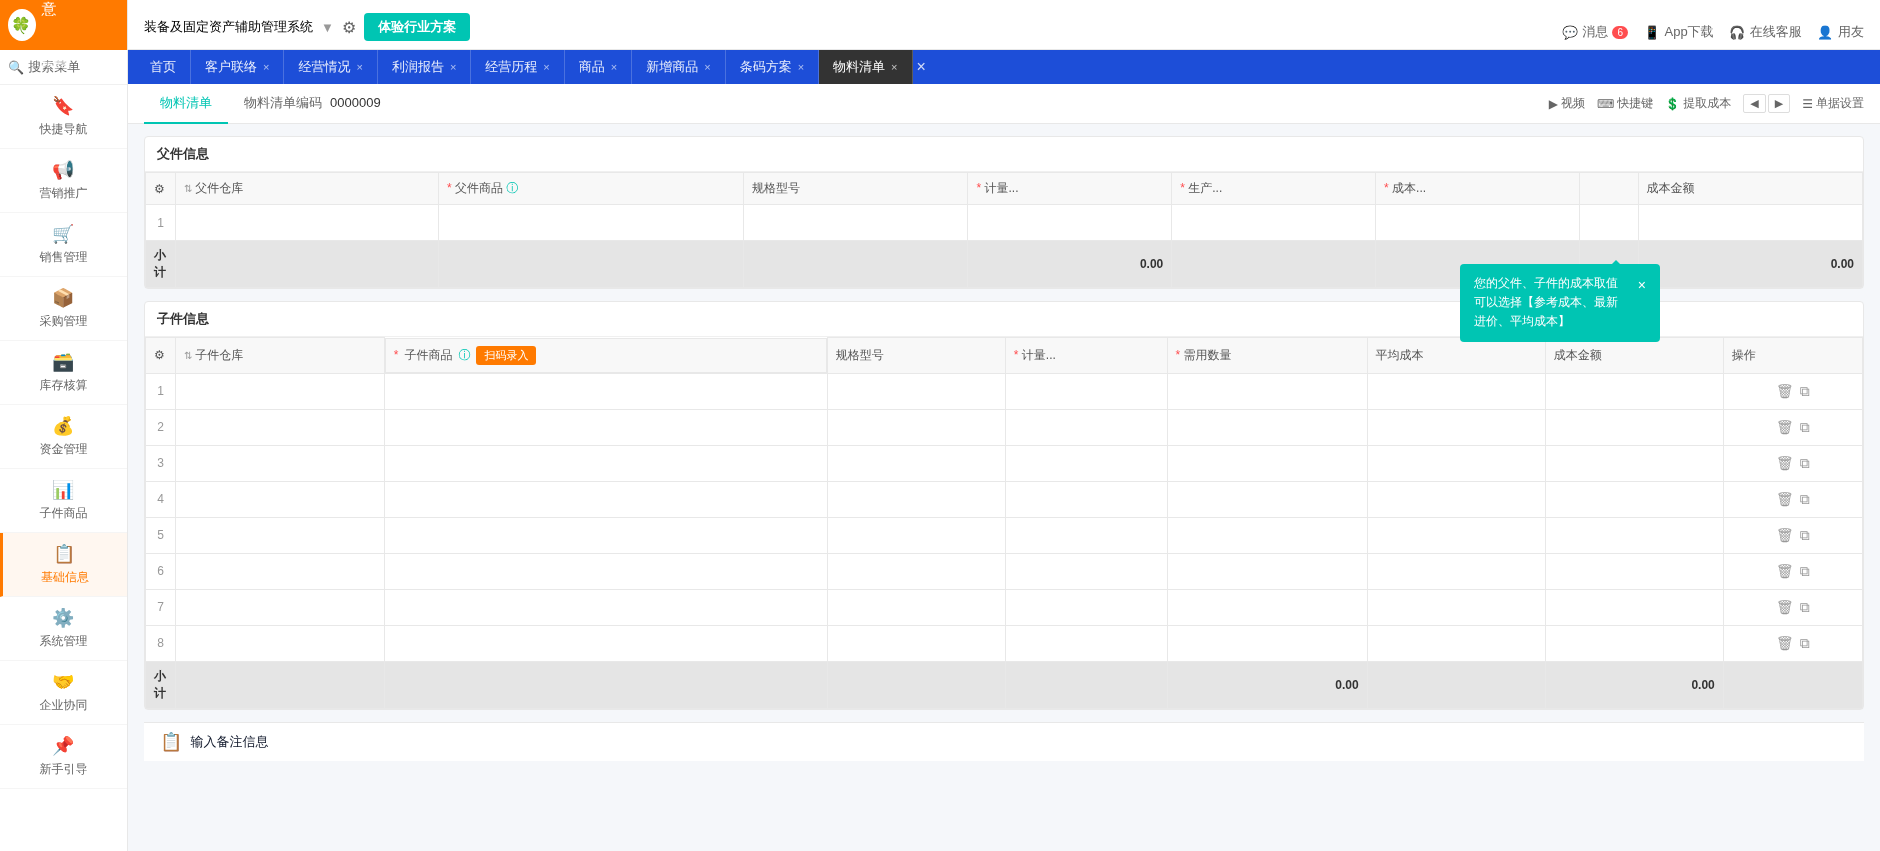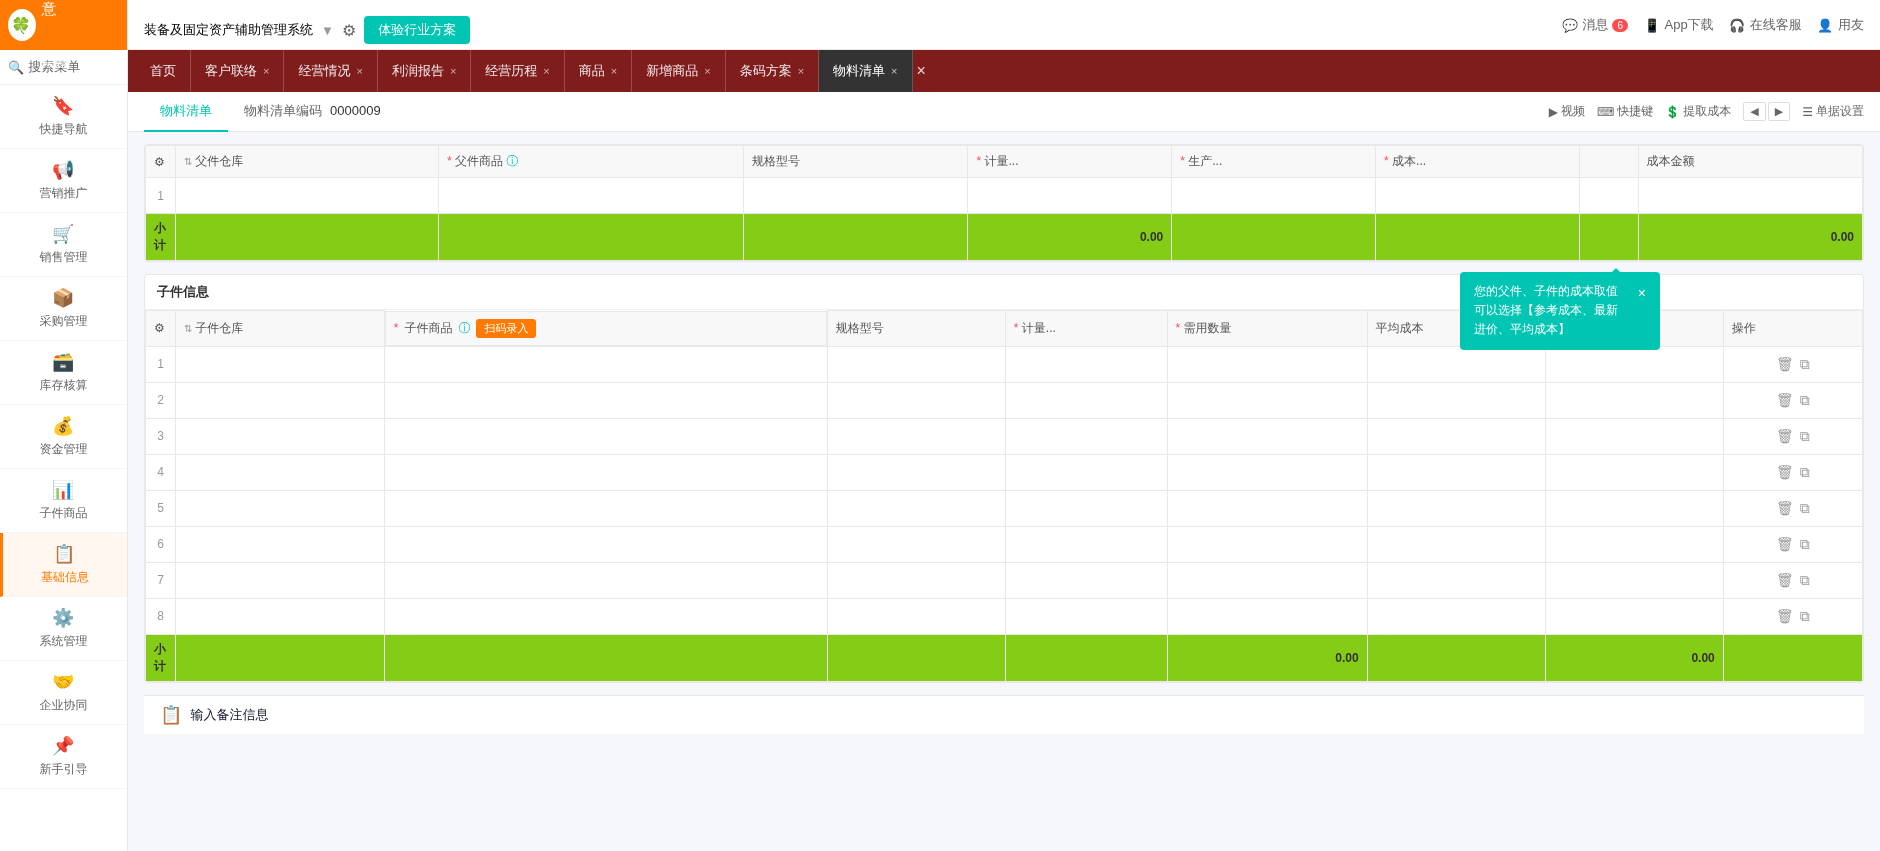--- a/index.html
+++ b/index.html
@@ -61,54 +61,55 @@
     .sidebar-item-icon { font-size: 18px; }
 
     
     .main { flex: 1; display: flex; flex-direction: column; overflow: hidden; }
 
     
     .topbar {
       background: #fff;
       height: 50px;
       display: flex;
-      align-items: flex-start;
+      align-items: flex-end;
       justify-content: space-between;
-      padding: 16px 16px;
+      padding: 8px 16px;
       border-bottom: 1px solid #e8e8e8;
     }
     .topbar-left { display: flex; align-items: center; gap: 8px; }
     .topbar-btn {
       background: #00c5b3;
       color: #fff;
       border: none;
       border-radius: 4px;
       padding: 5px 14px;
       cursor: pointer;
       font-size: 13px;
+      font-weight: bold;
     }
     .topbar-right { display: flex; align-items: center; gap: 16px; color: #666; font-size: 13px; }
     .topbar-right-item { display: flex; align-items: center; gap: 4px; cursor: pointer; }
     .badge {
       background: #ff4d4f;
       color: #fff;
       border-radius: 10px;
       font-size: 10px;
       padding: 1px 5px;
       min-width: 16px;
       text-align: center;
     }
 
     
     .nav-tabs {
-      background: #7f1d1d;
+      background: #1d4ed8;
       display: flex;
       align-items: center;
       padding: 0 8px;
-      height: 42px;
+      height: 34px;
       overflow: hidden;
     }
     .nav-tab {
       padding: 0 14px;
       height: 42px;
       display: flex;
       align-items: center;
       gap: 4px;
       color: rgba(255,255,255,0.9);
       cursor: pointer;
@@ -163,21 +164,21 @@
       font-weight: normal;
       white-space: nowrap;
     }
     .data-table td {
       border: 1px solid #e8e8e8;
       padding: 6px 8px;
       color: #333;
       height: 36px;
     }
     .data-table .row-num { color: #999; text-align: center; width: 30px; }
-    .data-table .subtotal { background: #84cc16; font-weight: bold; }
+    .data-table .subtotal { background: #e5e5e5; font-weight: bold; }
     .required { color: #ff4d4f; }
     .th-gear { color: #666; cursor: pointer; }
     .th-sort { color: #999; font-size: 10px; }
 
     
     .scan-btn {
       background: #ff7a00;
       color: #fff;
       border: none;
       border-radius: 3px;
@@ -399,20 +400,21 @@
   </div>
 
   <div class="content">
 
     <div class="tooltip-box">
       <span class="tooltip-close">×</span>
       <span>您的父件、子件的成本取值可以选择【参考成本、最新进价、平均成本】</span>
     </div>
 
     <div class="section">
+      <div class="section-header">父件信息</div>
       <table class="data-table">
         <thead>
           <tr>
             <th class="th-gear">⚙</th>
             <th>
               <span class="th-sort">⇅ </span>
               <span>父件仓库</span>
             </th>
             <th>
               <span class="required">* </span>

